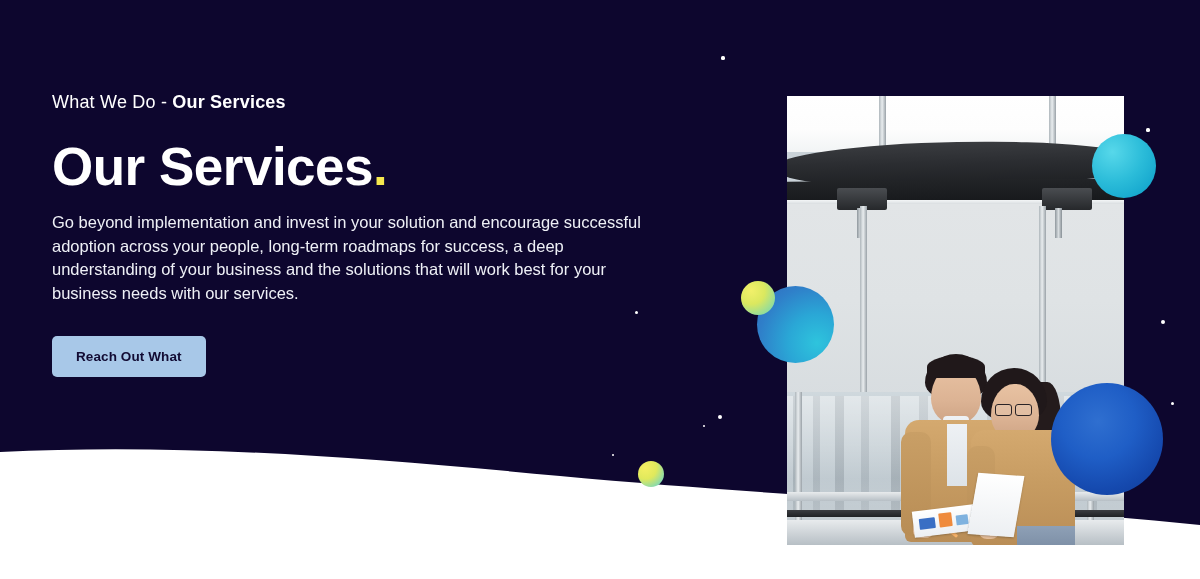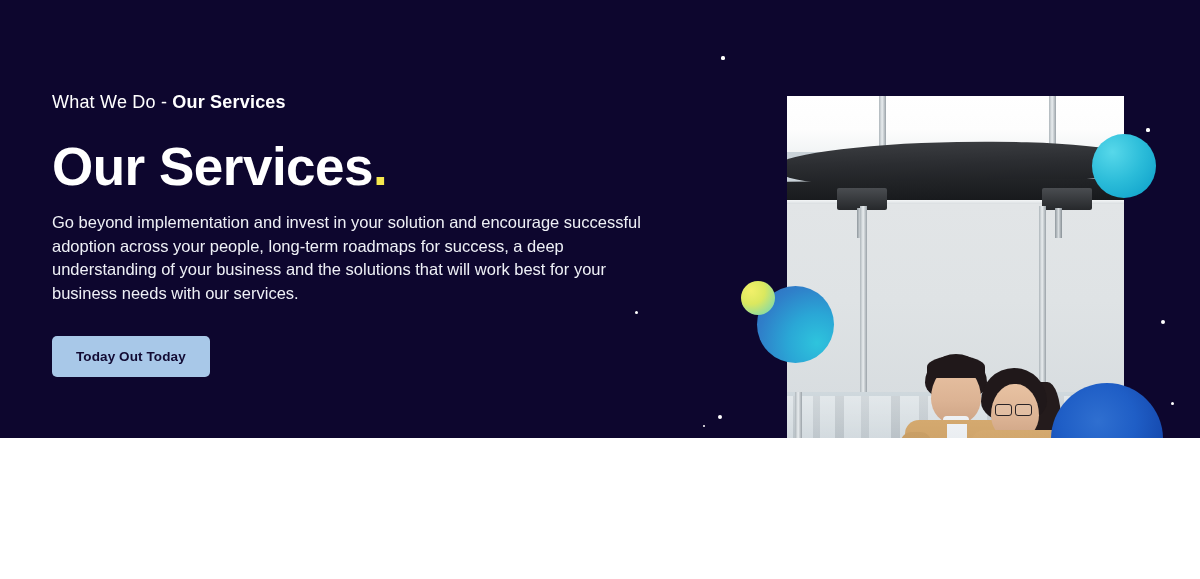--- a/index.html
+++ b/index.html
@@ -5,21 +5,21 @@
 <style>
   * { margin:0; padding:0; box-sizing:border-box; }
   html, body {
     width:1200px; height:579px;
     overflow:hidden;
     background:#ffffff;
     font-family:"Liberation Sans", sans-serif;
   }
   #hero {
     position:relative;
-    width:1200px; height:438px;
+    width:1200px; height:579px;
     background:#ffffff;
     overflow:hidden;
   }
   
   .navy-bg {
     position:absolute; left:0; top:0;
     width:1200px; height:579px;
     z-index:1;
   }
   .navy-bg svg { display:block; width:1200px; height:579px; }
@@ -305,16 +305,16 @@
   <div class="sphere sphere-lime-bl"></div>
 
   <div class="content">
     <div class="eyebrow">
       <span>What We Do - </span><span class="strong">Our Services</span>
     </div>
     <h1 class="headline">
       <span>Our Services</span><span class="dot">.</span>
     </h1>
     <p class="body-copy">Go beyond implementation and invest in your solution and encourage successful adoption across your people, long-term roadmaps for success, a deep understanding of your business and the solutions that will work best for your business needs with our services.</p>
-    <button class="cta">Today Out Today</button>
+    <button class="cta">Reach Out What</button>
   </div>
 
 </div>
 
 </body></html>

